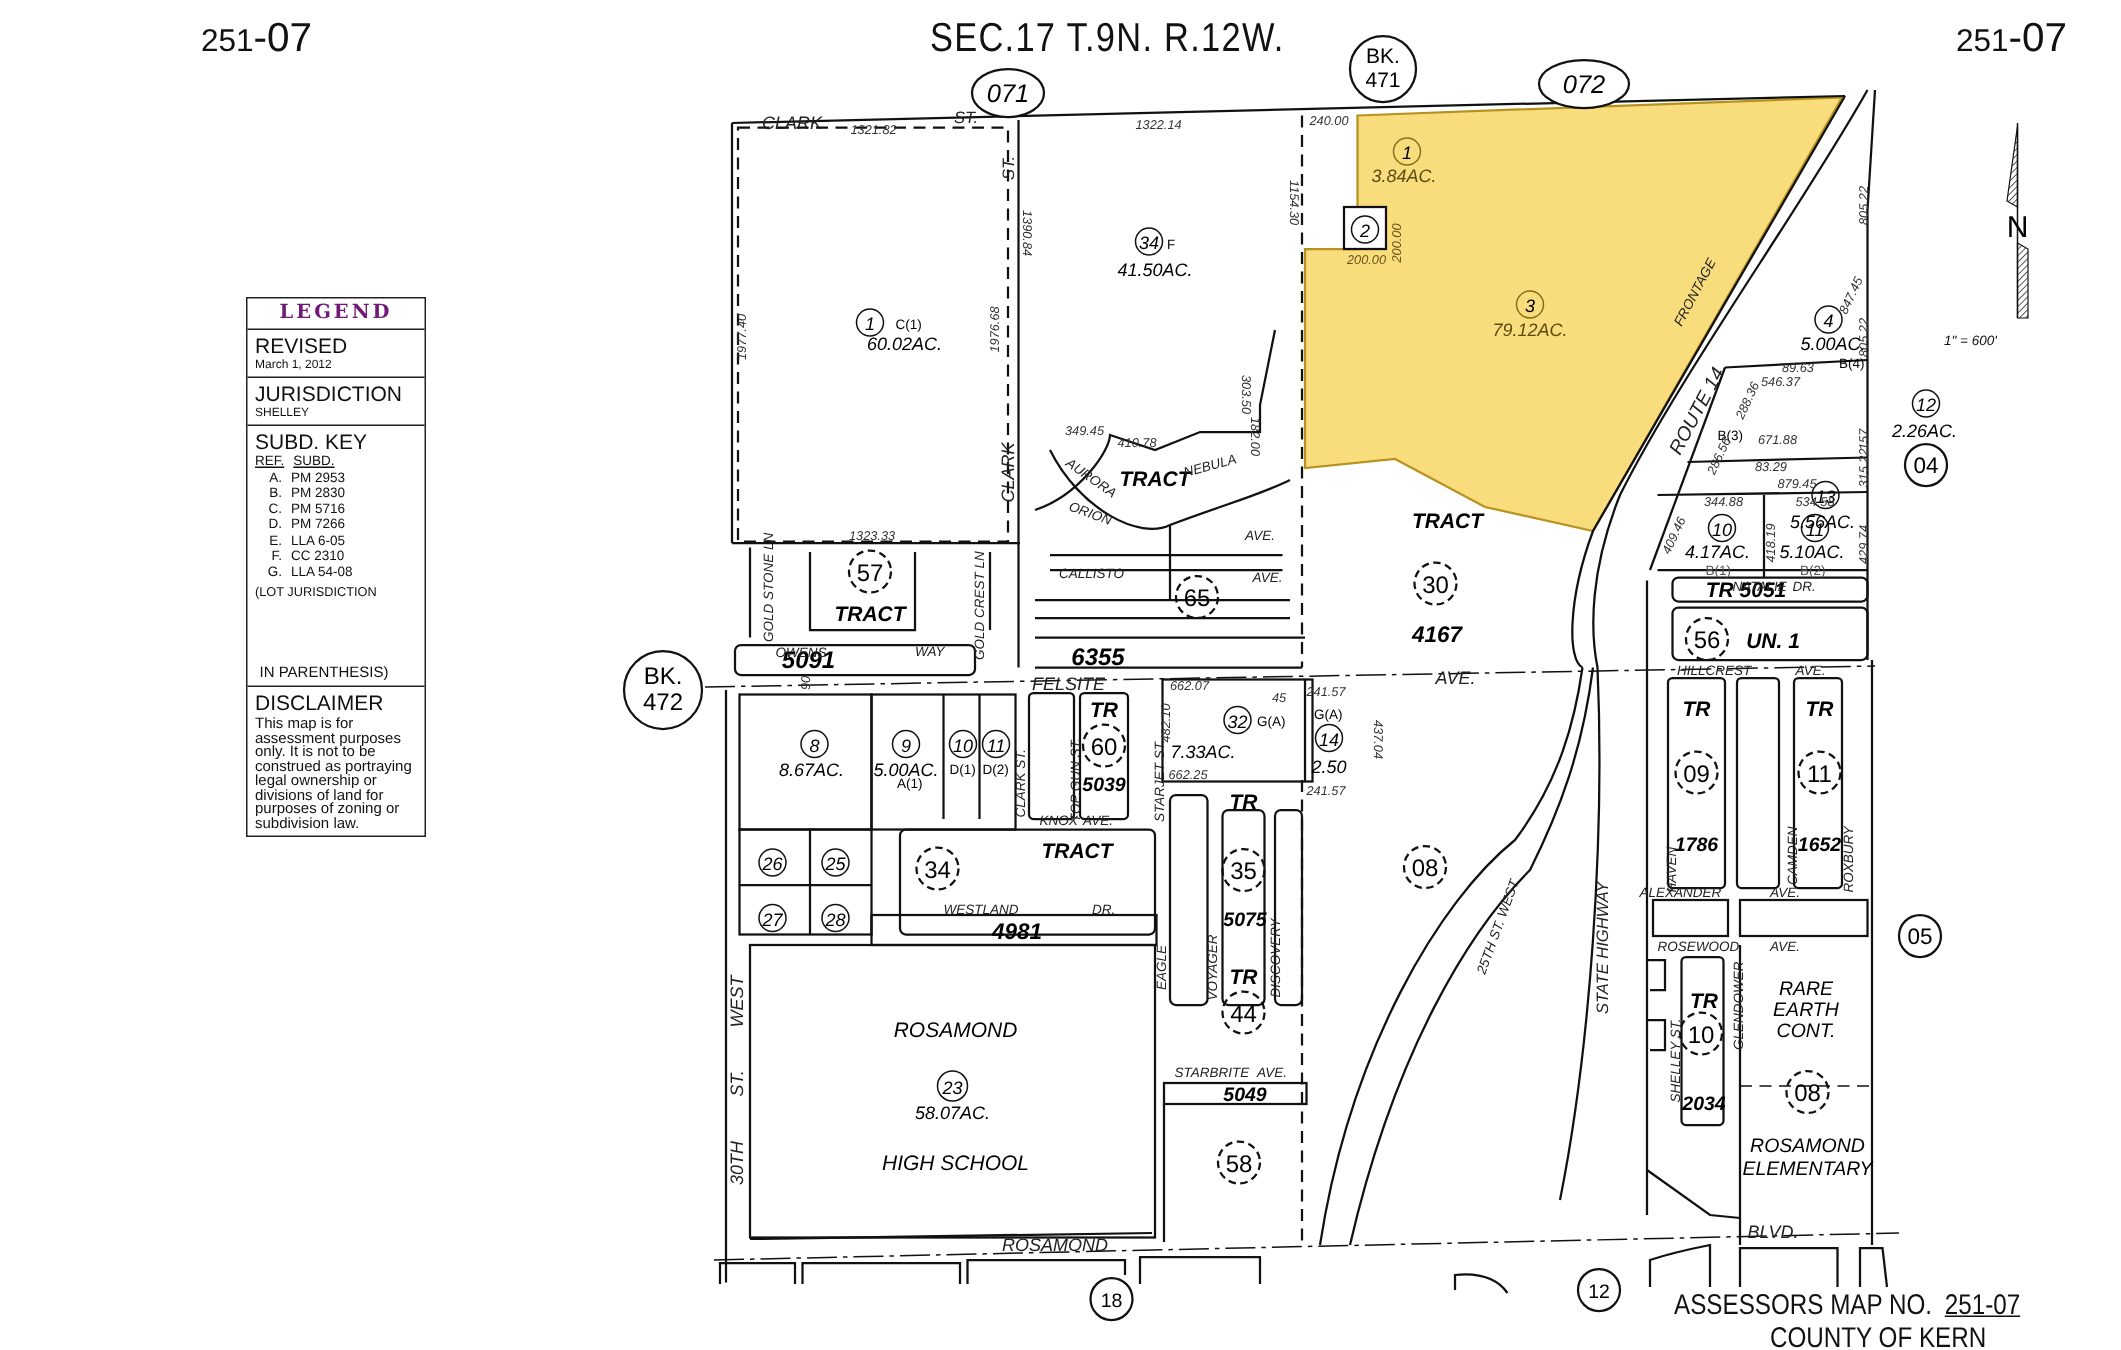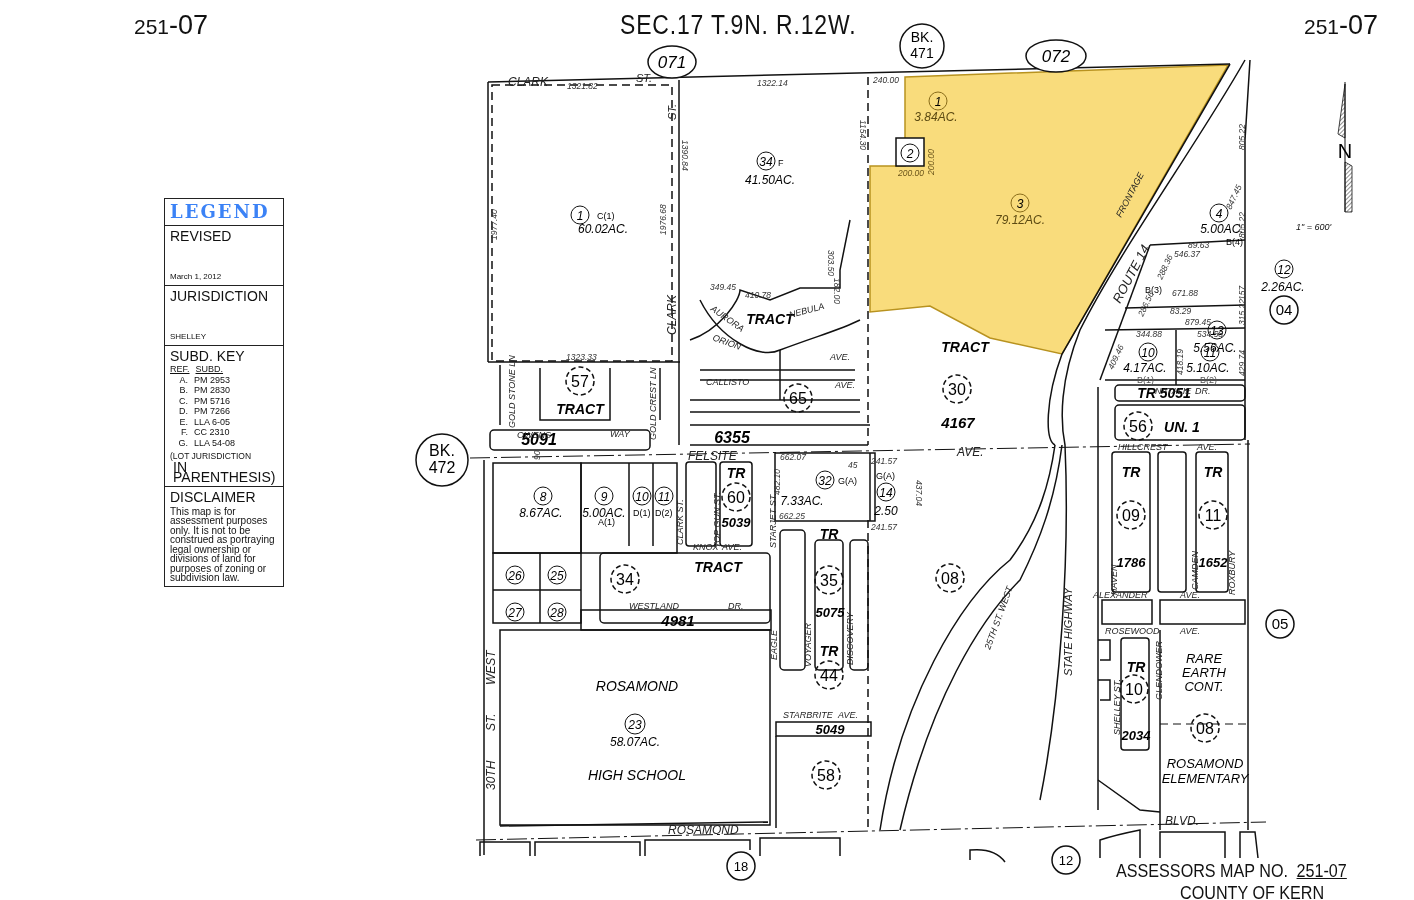--- a/index.html
+++ b/index.html
@@ -4,23 +4,23 @@
 <style>
   html,body{margin:0;padding:0;background:#fff;}
   body{width:1414px;height:900px;position:relative;overflow:hidden;font-family:"Liberation Sans",sans-serif;color:#111;}
   .abs{position:absolute;}
   .mapno{font-family:"Liberation Sans",sans-serif;font-size:27px;letter-spacing:0px;}
   .mapno small{font-size:21px;}
   .title{left:620px;top:10px;font-size:27px;transform:scaleX(0.85);transform-origin:left top;letter-spacing:1px;}
   .legend{left:164px;top:198px;width:118px;border:1.5px solid #222;background:#fff;}
   .legend .sec{border-bottom:1.5px solid #222;padding:2px 5px 3px 5px;}
   .legend .sec:last-child{border-bottom:none;}
-  .lg-title{font-family:"DejaVu Serif",serif;font-size:18px;text-align:left;letter-spacing:2px;font-weight:bold;color:#3b82f6;padding:1px 0;}
+  .lg-title{font-family:"DejaVu Serif",serif;font-size:13px;text-align:center;letter-spacing:2px;font-weight:bold;color:#701a75;padding:1px 0;}
   .lg-h{font-size:14px;line-height:16px;}
-  .lg-s{font-size:8px;line-height:10px;margin-top:28px;}
+  .lg-s{font-size:8px;line-height:10px;}
   .lg-key{font-size:9px;line-height:10.5px;}
   .lg-key .row{display:flex;}
   .lg-key .row span:first-child{width:18px;text-align:right;padding-right:6px;}
   .u{text-decoration:underline;}
   .lg-disc{font-size:10px;line-height:9.5px;padding-top:2px;}
   .footer{left:1116px;top:860px;font-size:19px;transform:scaleX(0.85);transform-origin:left top;}
   .footer2{left:1180px;top:882px;font-size:19px;transform:scaleX(0.85);transform-origin:left top;}
   .footer .num{text-decoration:underline;padding:0 6px 0 10px;}
   .scale{left:1296px;top:222px;font-size:9px;font-style:italic;}
   svg text{font-family:"Liberation Sans",sans-serif;}
@@ -74,21 +74,21 @@
       </div>
     <div class="row">
         <span>F.</span>
         <span>CC 2310</span>
       </div>
     <div class="row">
         <span>G.</span>
         <span>LLA 54-08</span>
       </div>
     <div style="margin-top:3px;font-size:8.5px;">(LOT JURISDICTION</div>
-    <div style="font-size:14px;padding-left:3px;">IN PARENTHESIS)</div>
+    <div style="font-size:10px;padding-left:3px;margin-top:44px;">IN PARENTHESIS)</div>
   </div>
   <div class="sec">
     <div class="lg-h">DISCLAIMER</div>
     <div class="lg-disc">This map is for assessment purposes only. It is not to be construed as portraying legal ownership or divisions of land for purposes of zoning or subdivision law.</div>
   </div>
 </div>
 
 <svg class="abs" style="left:1325px;top:80px;" width="40" height="135">
   <defs>
     <pattern id="hatch" width="3" height="3" patternUnits="userSpaceOnUse" patternTransform="rotate(45)">

